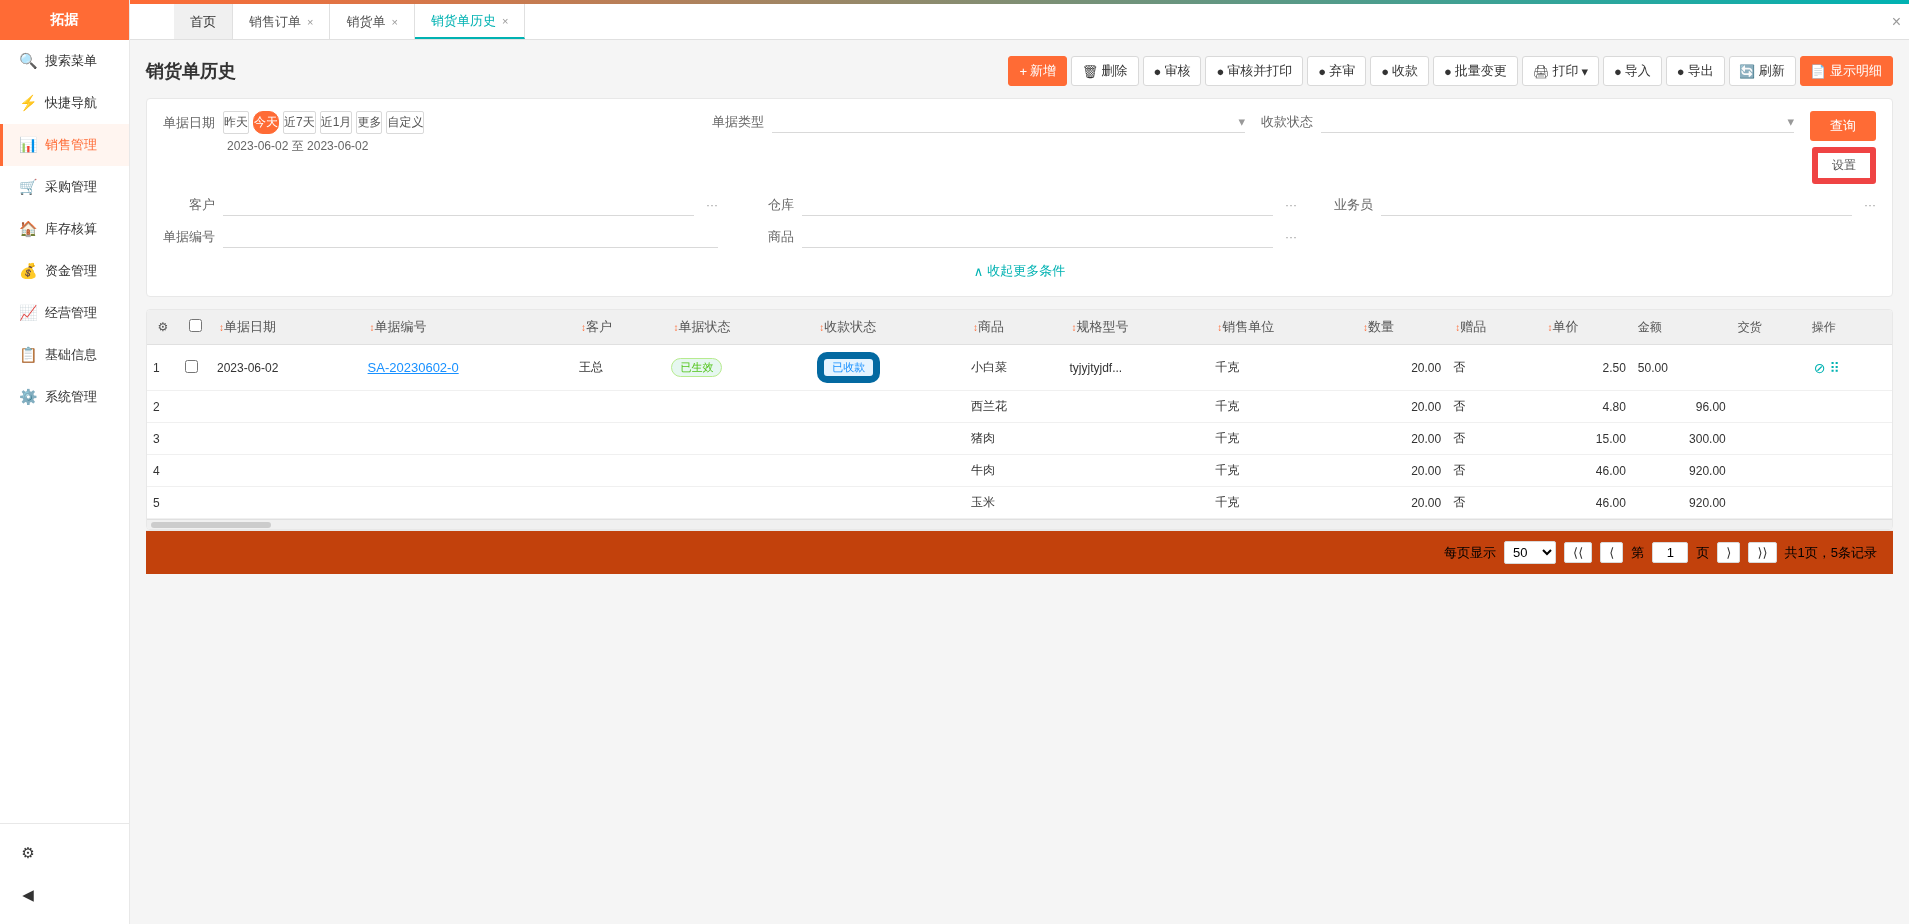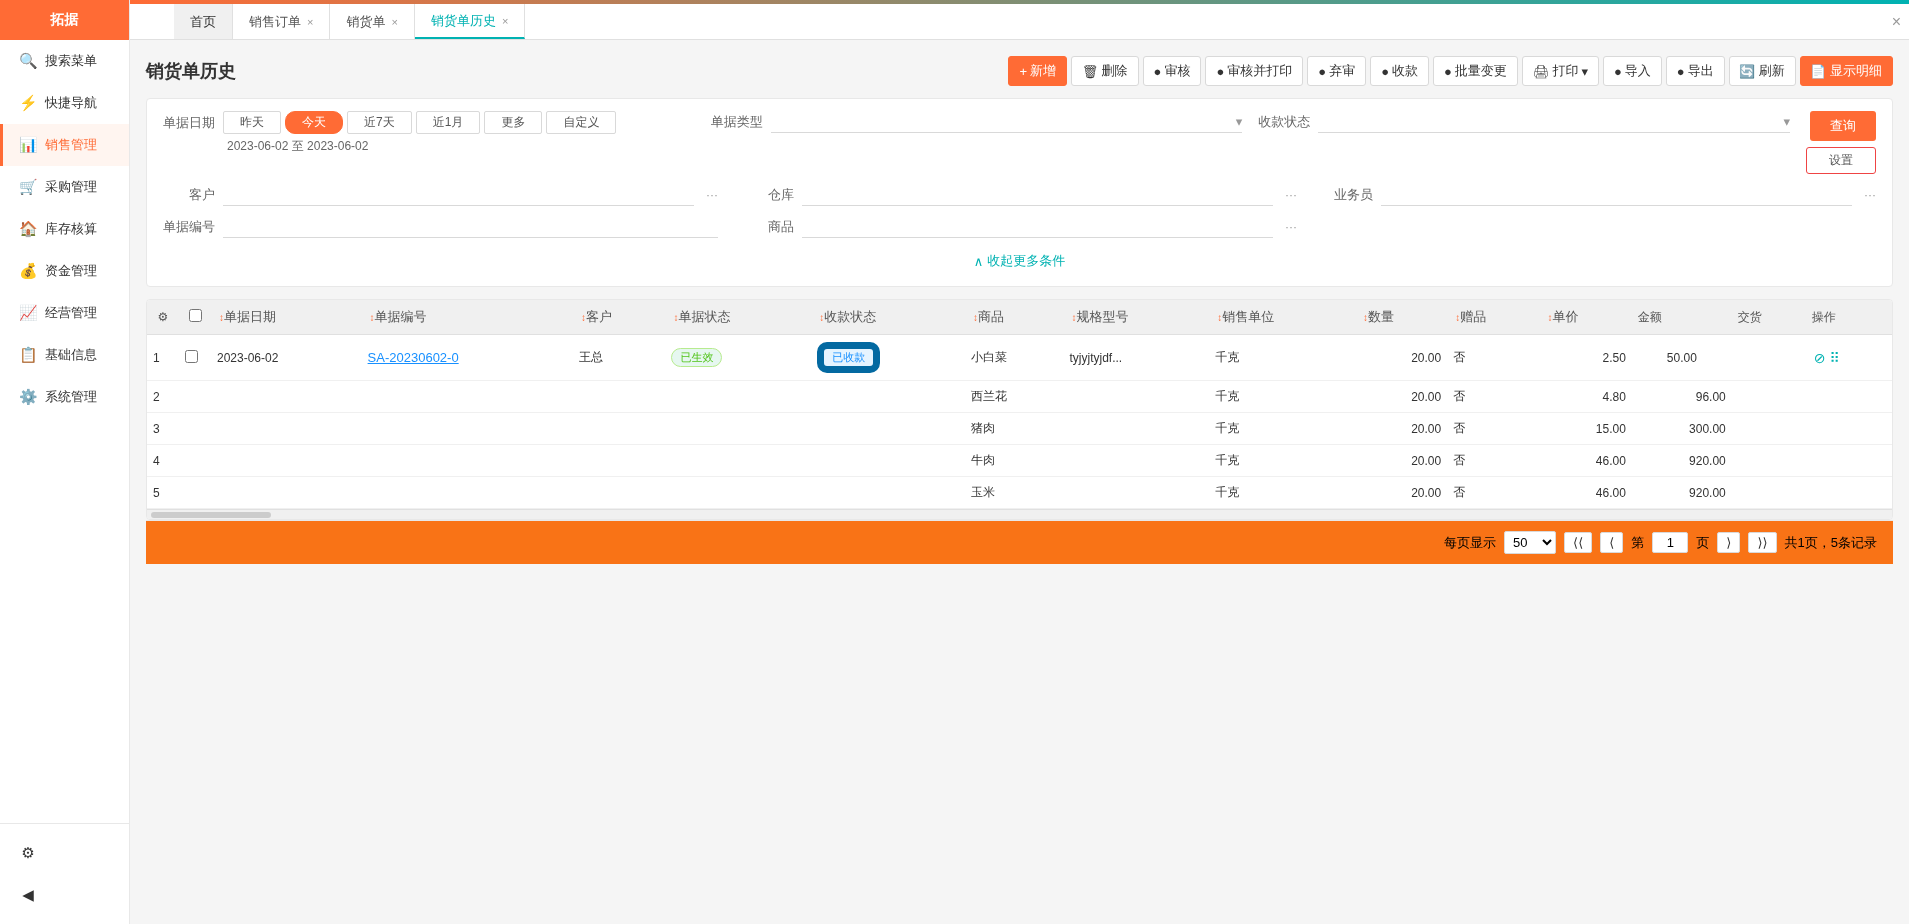--- a/index.html
+++ b/index.html
@@ -155,21 +155,21 @@
       color: #333;
     }
     .filter-select .select-arrow { margin-left: auto; color: #999; }
     .date-filter {
       display: flex;
       align-items: center;
       gap: 4px;
       flex: 1;
     }
     .date-btn {
-      padding: 2px 16px;
+      padding: 2px 0;
       border: 1px solid #d9d9d9;
       background: #fff;
       cursor: pointer;
       border-radius: 2px;
       font-size: 12px;
       color: #555;
     }
     .date-btn.active { background: #ff6b35; border-color: #ff6b35; color: #fff; border-radius: 10px; }
     .date-range { color: #666; font-size: 12px; margin-left: 4px; }
     .collapse-btn {
@@ -194,23 +194,23 @@
       background: #ff6b35;
       border: none;
       color: #fff;
       padding: 6px 20px;
       border-radius: 3px;
       cursor: pointer;
       font-size: 13px;
     }
     .set-btn {
       background: #fff;
-      border: 1px solid #ef4444;
+      border: 6px solid #ef4444;
       color: #555;
-      padding: 4px 22px;
+      padding: 4px 14px;
       border-radius: 3px;
       cursor: pointer;
       font-size: 12px;
     }
 
     
     .table-wrap {
       background: #fff;
       border: 1px solid #e8e8e8;
       border-radius: 4px;
@@ -266,21 +266,21 @@
       color: #555;
     }
     .summary-label { font-weight: bold; }
 
     
     .pagination-bar {
       display: flex;
       align-items: center;
       justify-content: flex-end;
       padding: 10px 16px;
-      background: #f97316;
+      background: #c2410c;
       border-top: 1px solid #e8e8e8;
       gap: 8px;
       font-size: 12px;
     }
     .pag-btn {
       padding: 2px 8px;
       border: 1px solid #d9d9d9;
       background: #fff;
       cursor: pointer;
       border-radius: 2px;
@@ -563,21 +563,21 @@
     <td><a class="link-text">SA-20230602-0</a></td>
     <td>王总</td>
     <td><span class="badge badge-green">已生效</span></td>
     <td><span class="badge badge-blue">已收款</span></td>
     <td>小白菜</td>
     <td>tyjyjtyjdf...</td>
     <td>千克</td>
     <td style="text-align:right;">20.00</td>
     <td>否</td>
     <td style="text-align:right;">2.50</td>
-    <td style="text-align:center;">50.00</td>
+    <td style="text-align:left;">50.00</td>
     <td></td>
     <td><span class="action-icon">⊘</span><span class="action-icon">⠿</span></td>
   </tr>
             <tr>
     <td>2</td>
     <td></td>
     <td></td>
     <td></td>
     <td></td>
     <td></td>

